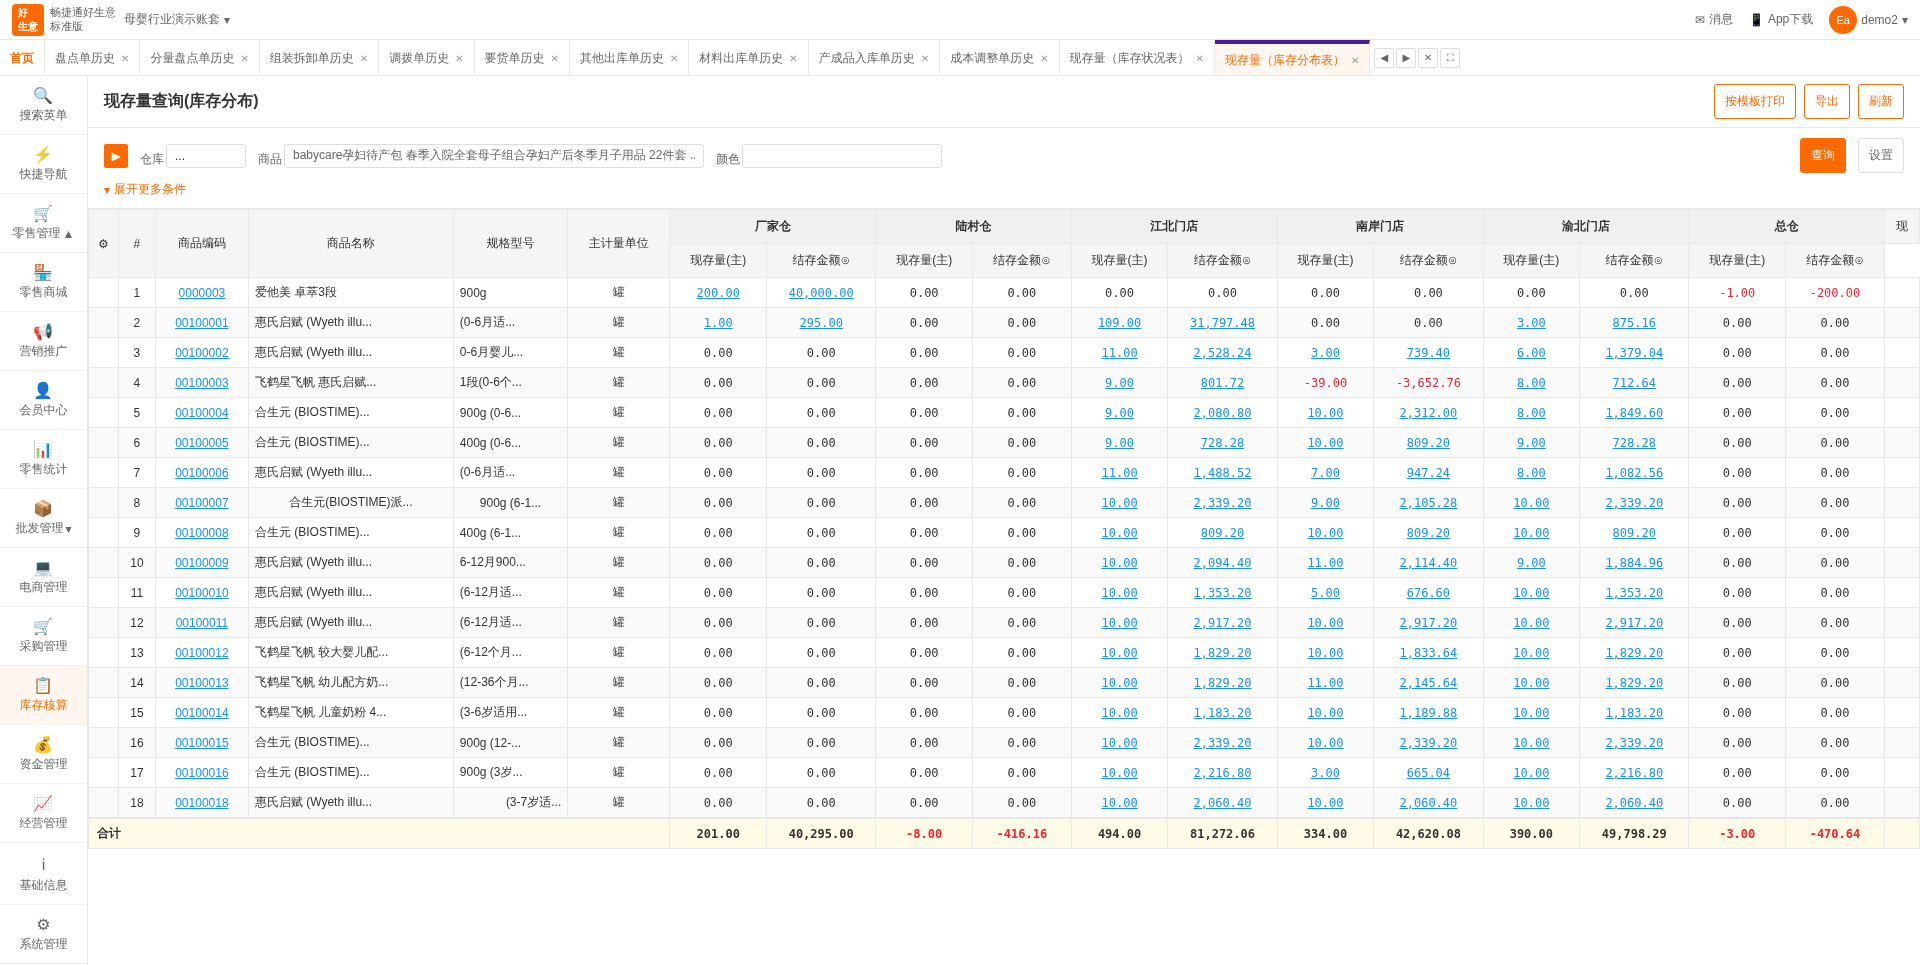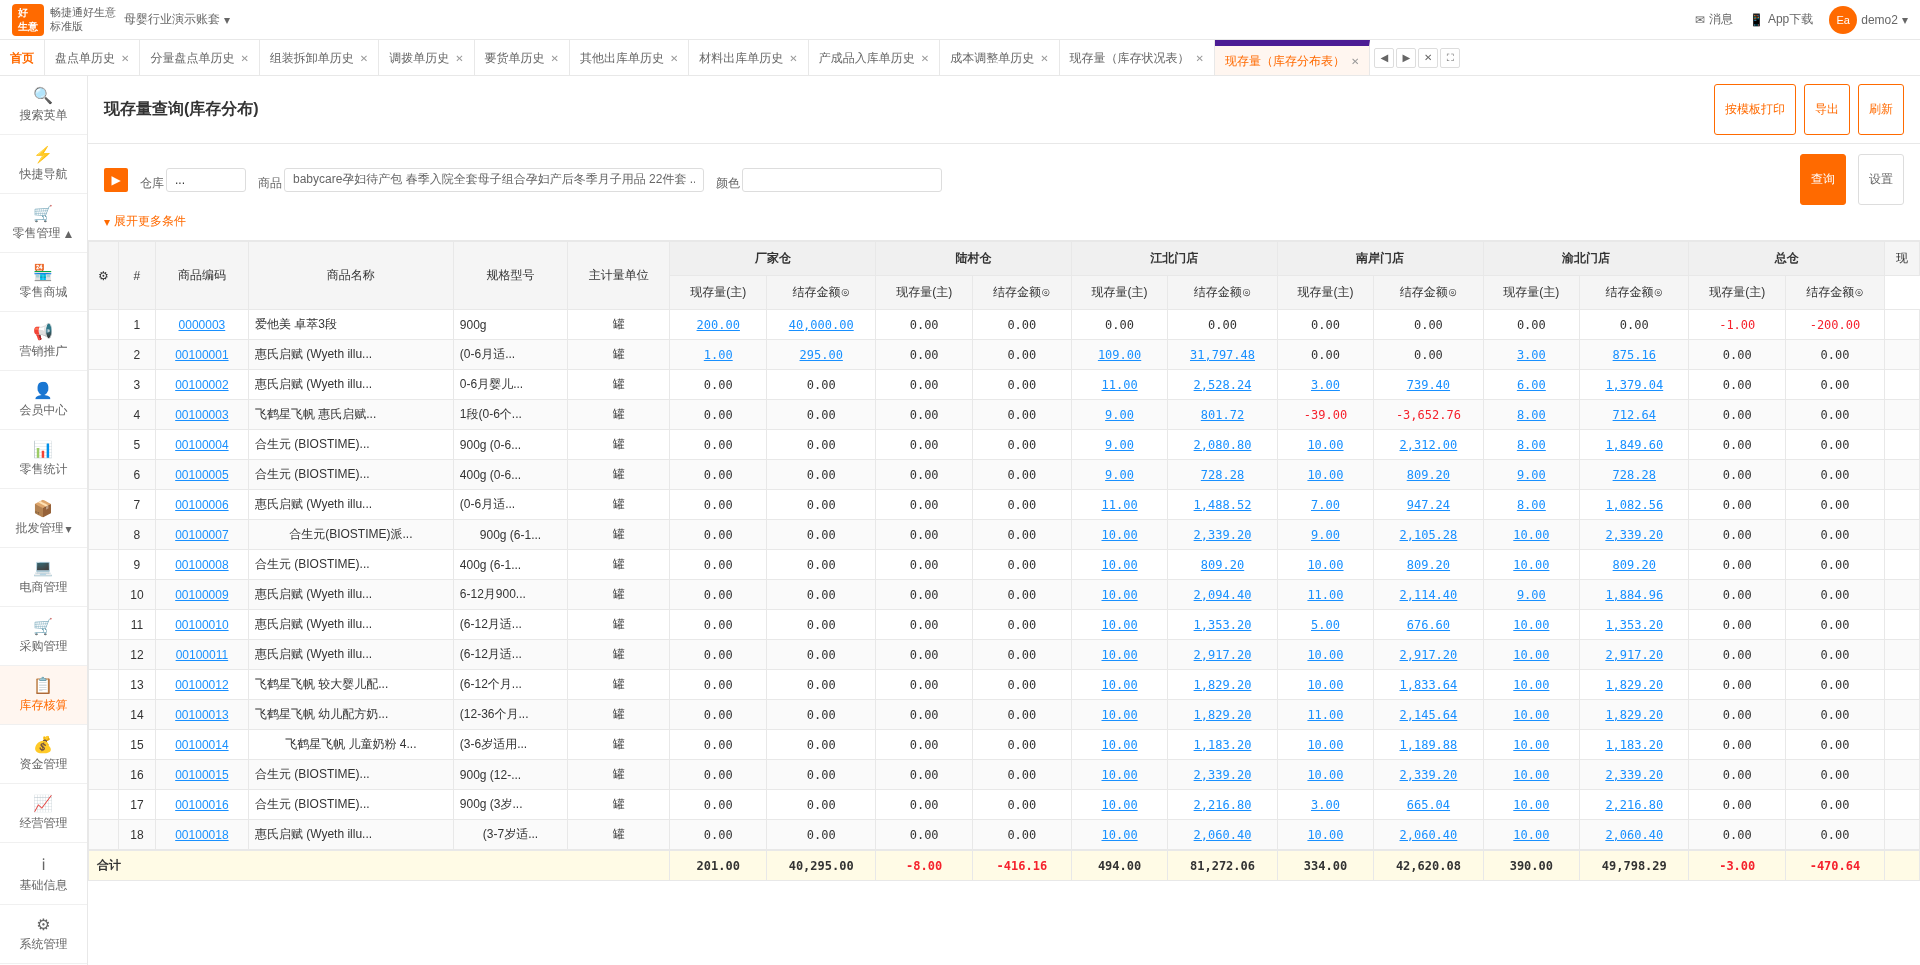--- a/index.html
+++ b/index.html
@@ -12,21 +12,21 @@
     .logo-icon { width: 32px; height: 32px; background: #ff6a00; border-radius: 4px; display: flex; align-items: center; justify-content: center; color: #fff; font-size: 10px; font-weight: bold; }
     .logo-text { font-size: 11px; color: #666; line-height: 1.2; }
     .top-bar-right { display: flex; align-items: center; gap: 16px; }
     .top-bar-item { display: flex; align-items: center; gap: 4px; color: #666; font-size: 12px; cursor: pointer; }
     .avatar { width: 28px; height: 28px; border-radius: 50%; background: #ff6a00; display: flex; align-items: center; justify-content: center; color: #fff; font-size: 11px; }
 
     
     .nav-tabs { background: #fff; display: flex; height: 36px; border-bottom: 1px solid #e8e8e8; overflow: hidden; }
     .nav-tab { display: flex; align-items: center; padding: 0 10px; height: 36px; border-right: 1px solid #e8e8e8; font-size: 12px; color: #666; white-space: nowrap; cursor: pointer; position: relative; gap: 4px; }
     .nav-tab.home { background: #fff; color: #ff6a00; font-weight: bold; }
-    .nav-tab.active { background: #fff6f0; color: #ff6a00; border-top: 6px solid #4c1d95; }
+    .nav-tab.active { background: #fff6f0; color: #ff6a00; border-top: 4px solid #4c1d95; }
     .nav-tab .close-x { color: #999; font-size: 10px; margin-left: 2px; }
     .nav-arrows { display: flex; align-items: center; gap: 2px; padding: 0 4px; }
     .nav-arrow { width: 20px; height: 20px; display: flex; align-items: center; justify-content: center; border: 1px solid #ddd; border-radius: 2px; cursor: pointer; color: #666; font-size: 10px; }
 
     
     .main-layout { display: flex; height: calc(965px - 76px); }
 
     
     .sidebar { width: 88px; background: #fff; border-right: 1px solid #e8e8e8; overflow-y: auto; }
     .sidebar-menu { list-style: none; }
@@ -35,21 +35,21 @@
     .sidebar-item .item-icon { font-size: 16px; margin-bottom: 2px; }
     .sidebar-item .has-arrow { display: flex; align-items: center; justify-content: center; gap: 2px; }
 
     
     .content { flex: 1; overflow: hidden; display: flex; flex-direction: column; }
 
     
     .page-header { background: #fff; padding: 8px 16px; display: flex; align-items: center; justify-content: space-between; border-bottom: 1px solid #e8e8e8; }
     .page-title { font-size: 16px; font-weight: bold; color: #333; }
     .header-actions { display: flex; align-items: center; gap: 8px; }
-    .btn { padding: 16px 10px; border-radius: 3px; cursor: pointer; font-size: 12px; border: 1px solid #ddd; background: #fff; color: #666; display: flex; align-items: center; gap: 4px; }
+    .btn { padding: 8px 10px; border-radius: 3px; cursor: pointer; font-size: 12px; border: 1px solid #ddd; background: #fff; color: #666; display: flex; align-items: center; gap: 4px; }
     .btn-orange { background: #ff6a00; color: #fff; border-color: #ff6a00; }
     .btn-outline-orange { border-color: #ff6a00; color: #ff6a00; }
 
     
     .filter-area { background: #fff; padding: 10px 16px; border-bottom: 1px solid #e8e8e8; }
     .filter-row { display: flex; align-items: center; gap: 12px; }
     .filter-item { display: flex; align-items: flex-end; gap: 2px; }
     .filter-label { color: #666; font-size: 12px; white-space: nowrap; }
     .filter-input { border: 1px solid #ddd; border-radius: 3px; padding: 4px 8px; font-size: 12px; color: #333; background: #fff; min-width: 60px; }
     .filter-input-long { min-width: 380px; color: #666; }
@@ -602,21 +602,21 @@
               <td class="cell-num"><span class="cell-link">10.00</span></td>
               <td class="cell-num"><span class="cell-link">1,829.20</span></td>
               <td class="cell-num">0.00</td>
               <td class="cell-num">0.00</td>
               <td></td>
             </tr>
             <tr>
               <td></td>
               <td>15</td>
               <td><span class="cell-link">00100014</span></td>
-              <td style="text-align: center;">飞鹤星飞帆 儿童奶粉 4...</td>
+              <td style="text-align: left;">飞鹤星飞帆 儿童奶粉 4...</td>
               <td style="text-align: left;">(3-6岁适用...</td>
               <td>罐</td>
               <td class="cell-num">0.00</td>
               <td class="cell-num">0.00</td>
               <td class="cell-num">0.00</td>
               <td class="cell-num">0.00</td>
               <td class="cell-num"><span class="cell-link">10.00</span></td>
               <td class="cell-num"><span class="cell-link">1,183.20</span></td>
               <td class="cell-num"><span class="cell-link">10.00</span></td>
               <td class="cell-num"><span class="cell-link">1,189.88</span></td>
@@ -666,21 +666,21 @@
               <td class="cell-num"><span class="cell-link">2,216.80</span></td>
               <td class="cell-num">0.00</td>
               <td class="cell-num">0.00</td>
               <td></td>
             </tr>
             <tr>
               <td></td>
               <td>18</td>
               <td><span class="cell-link">00100018</span></td>
               <td style="text-align: left;">惠氏启赋 (Wyeth illu...</td>
-              <td style="text-align: center;">(3-7岁适...</td>
+              <td style="text-align: right;">(3-7岁适...</td>
               <td>罐</td>
               <td class="cell-num">0.00</td>
               <td class="cell-num">0.00</td>
               <td class="cell-num">0.00</td>
               <td class="cell-num">0.00</td>
               <td class="cell-num"><span class="cell-link">10.00</span></td>
               <td class="cell-num"><span class="cell-link">2,060.40</span></td>
               <td class="cell-num"><span class="cell-link">10.00</span></td>
               <td class="cell-num"><span class="cell-link">2,060.40</span></td>
               <td class="cell-num"><span class="cell-link">10.00</span></td>

